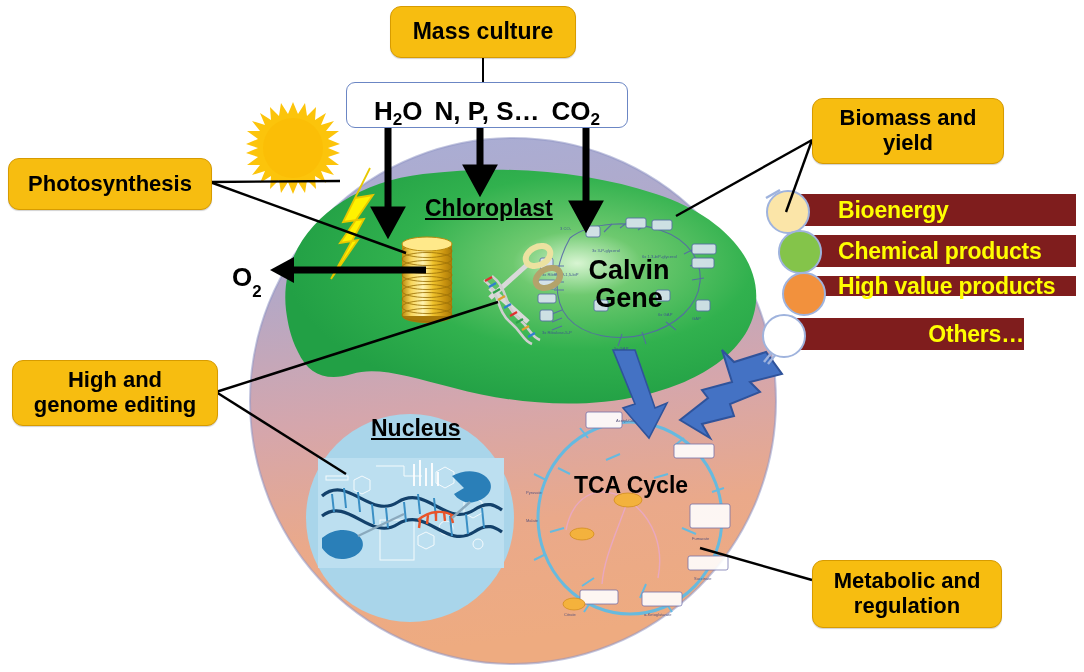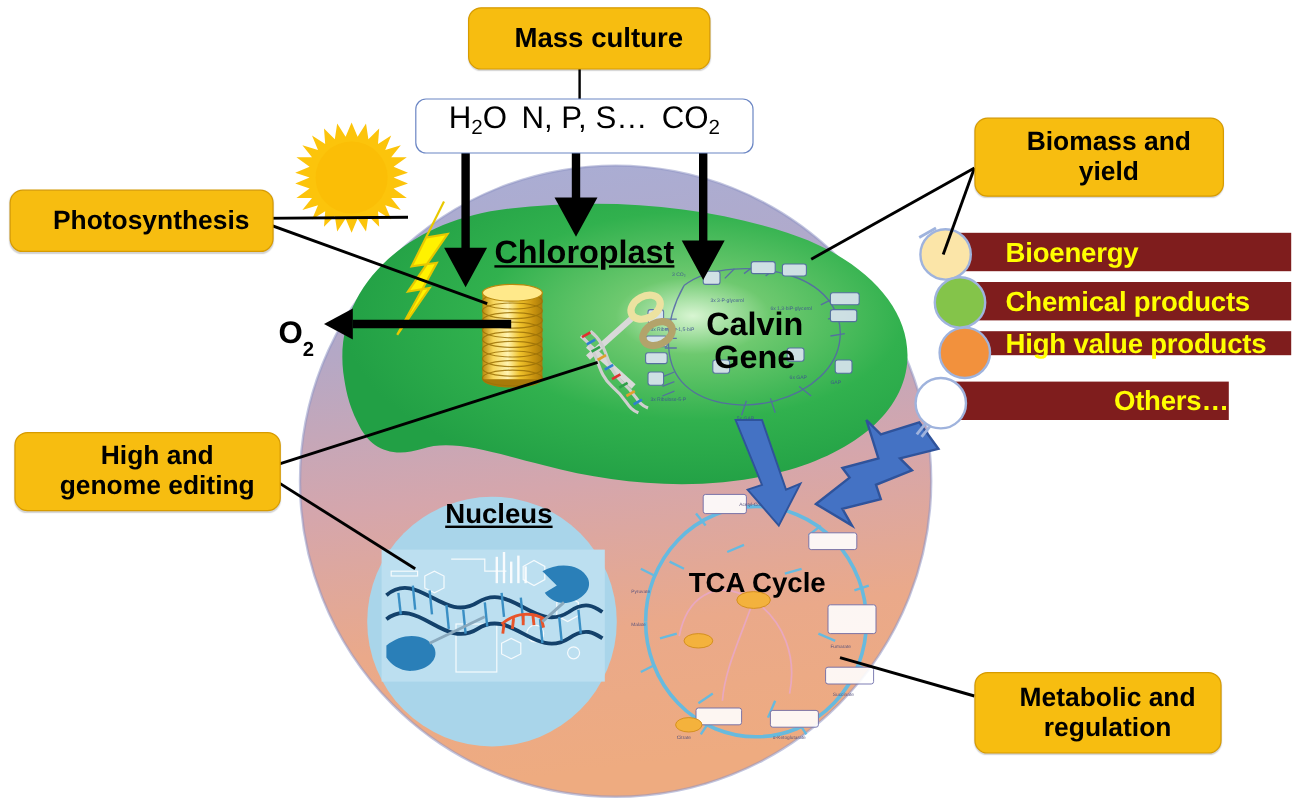--- a/index.html
+++ b/index.html
@@ -12,31 +12,30 @@
     background:#f7bd10;
     border:1px solid #d79b00;
     border-radius:11px;
     color:#000;
     font-weight:bold;
     display:flex;align-items:center;justify-content:center;
     text-align:center;
     line-height:1.12;
     box-shadow:0 1px 1px rgba(0,0,0,.18);
     z-index:40;
-    padding-left:16px;
   }
 
   
   .inputbox{
     background:#ffffff;
     border:1.5px solid #6b86c4;
     border-radius:9px;
-    display:flex;align-items:flex-start;justify-content:center;
+    display:flex;align-items:flex-end;justify-content:center;
     z-index:40;
-    font-weight:normal;color:#000;
+    font-weight:bold;color:#000;
     white-space:nowrap;
   }
   .inputbox sub{font-size:.66em;vertical-align:baseline;position:relative;top:.30em;}
 
   
   .legbar{
     background:#7f1d1d;
     color:#ffff00;
     font-weight:bold;
     display:flex;align-items:center;
@@ -102,21 +101,21 @@
              C 30 80, 90 24, 175 14
              C 262 4, 340 12, 408 34
              C 470 54, 512 96, 508 142
              C 504 188, 456 222, 392 236
              C 330 250, 262 243, 206 228
              C 160 216, 128 206, 104 214
              C 78 222, 60 214, 50 192
              C 42 176, 40 164, 38 150 Z" fill="url(#chlGrad)"></path>
   </svg>
 
-  <div class="organelle-label" style="left:412px;top:195px;font-size:27px;">Chloroplast</div>
+  <div class="organelle-label" style="left:425px;top:195px;font-size:23px;">Chloroplast</div>
 
   <svg style="left:396px;top:232px;width:62px;height:92px;z-index:22;" viewBox="0 0 62 92">
     <defs>
       <linearGradient id="goldG" x1="0" y1="0" x2="1" y2="0">
         <stop offset="0%" stop-color="#b98a0d"></stop>
         <stop offset="18%" stop-color="#f7d55a"></stop>
         <stop offset="42%" stop-color="#fff3b0"></stop>
         <stop offset="62%" stop-color="#f0c32c"></stop>
         <stop offset="85%" stop-color="#c9930f"></stop>
         <stop offset="100%" stop-color="#a87a09"></stop>

